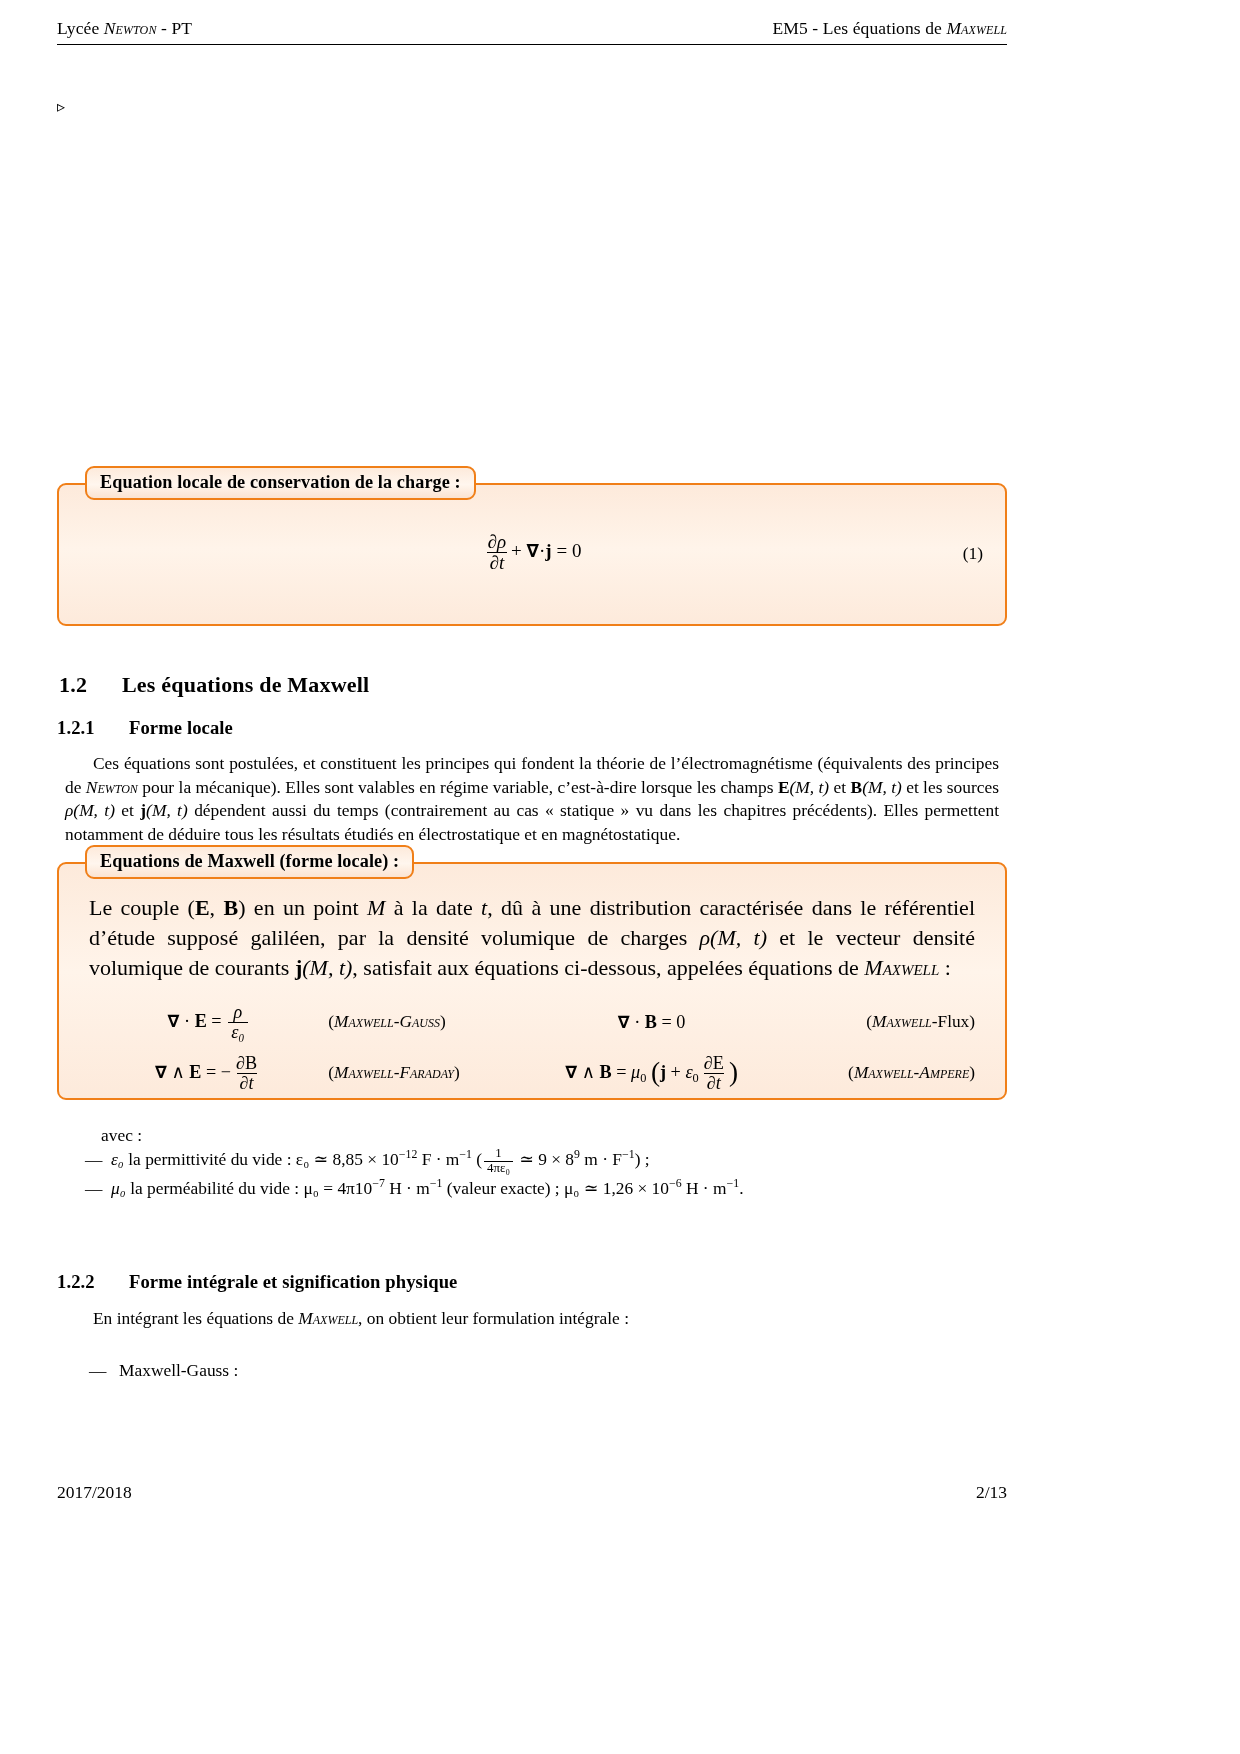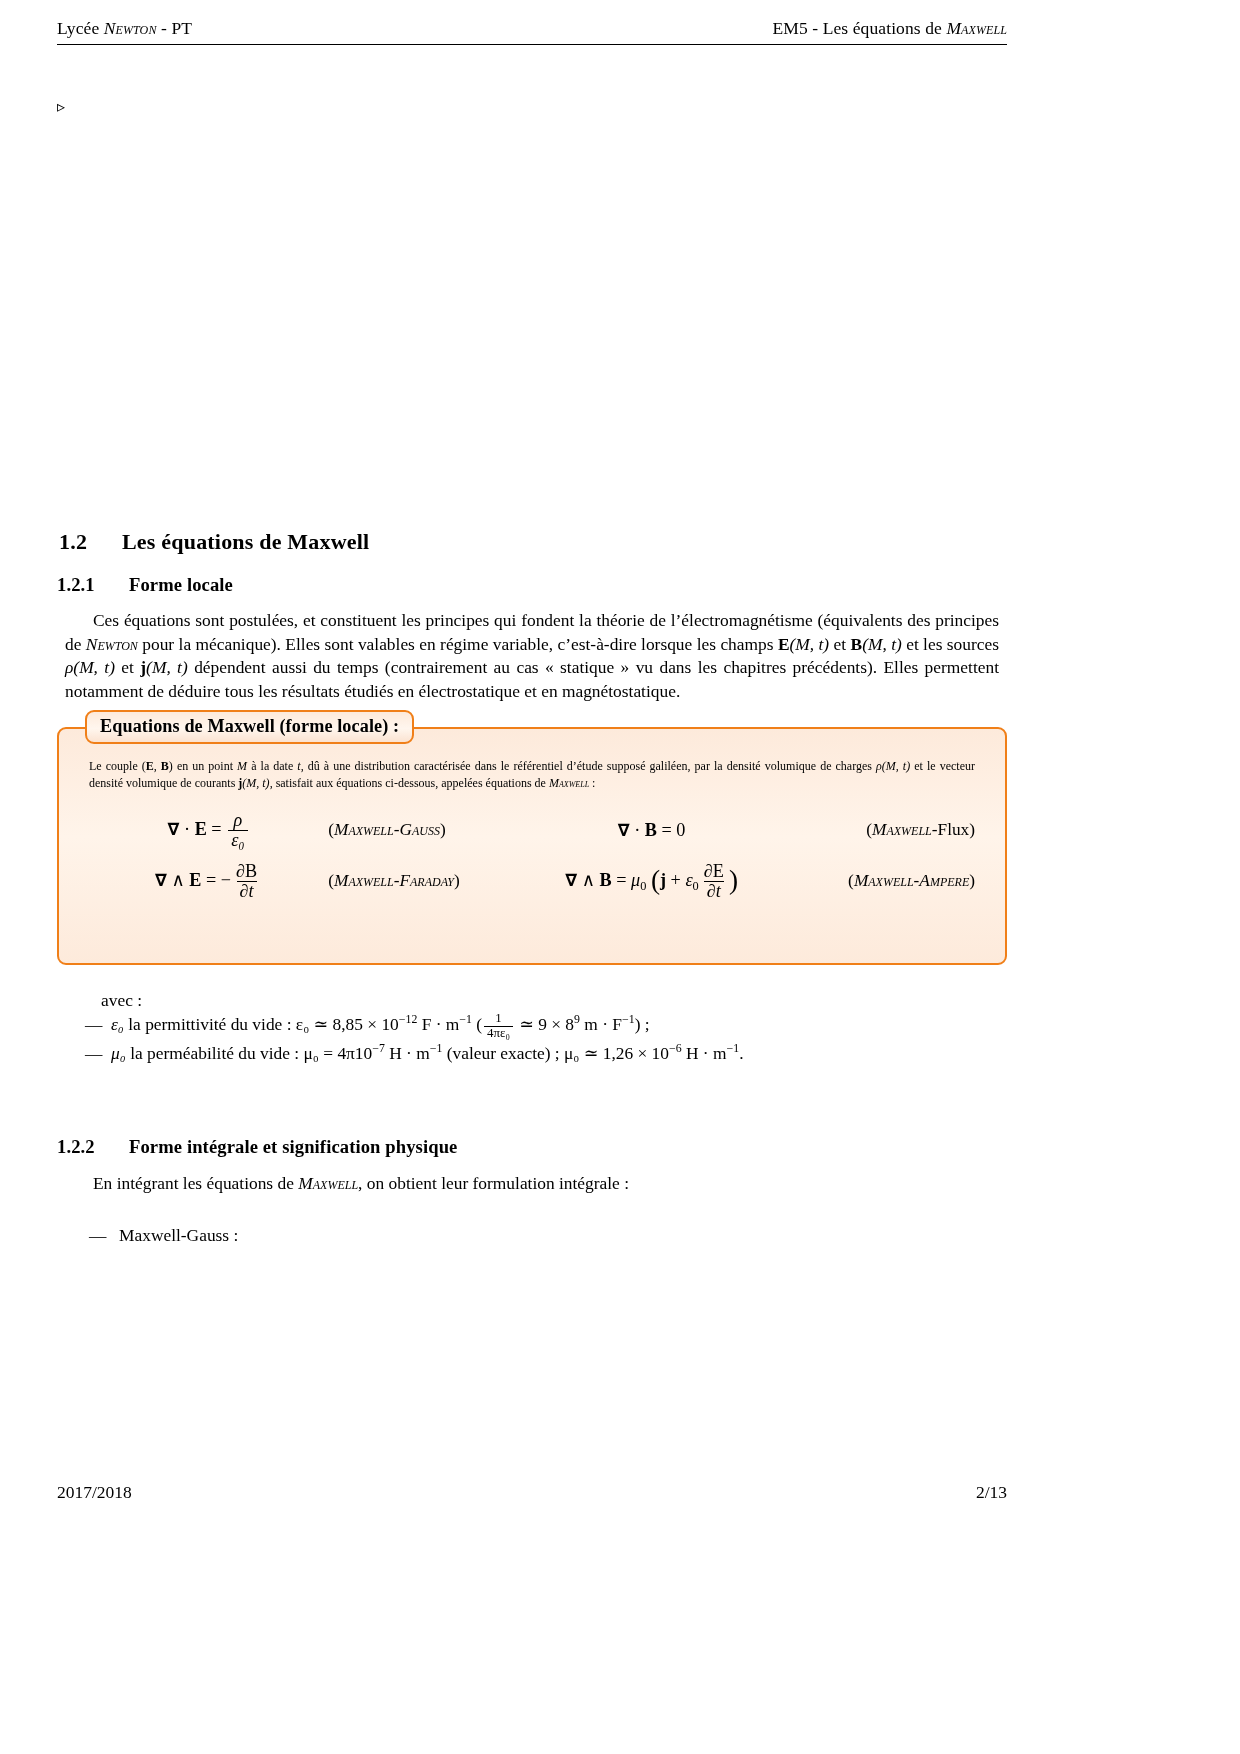--- a/index.html
+++ b/index.html
@@ -103,21 +103,21 @@
     background: linear-gradient(180deg, #fdeadb 0%, #fff6ee 55%, #fbe3d1 100%);
     border: 2.6px solid #f07f18;
     border-radius: 9px;
     padding: 4px 13px 5px 13px;
     font-weight: bold;
     font-size: 18.2px;
     white-space: nowrap;
     letter-spacing: 0.1px;
   }
   .tcb-body {
-    font-size: 12px;
+    font-size: 22px;
     line-height: 1.36;
     text-align: justify;
   }
 
   
   #box-charge {
     margin-top: 0;
     height: 143px;
   }
   #box-charge .eqwrap {
@@ -204,28 +204,38 @@
   <div class="content">
 
     <div class="runhead">
       <div class="left"><span>Lycée </span><span class="sc">Newton</span><span> - PT</span></div>
       <div class="right"><span>EM5 - Les équations de </span><span class="sc">Maxwell</span></div>
     </div>
     <div class="rule-head"></div>
 
     <div class="spacer-top"></div>
 
+    <div class="tcb" id="box-charge">
+      <div class="tcb-title">Equation locale de conservation de la charge :</div>
+      <div class="eqwrap">
+        <div class="eq"><span class="frac">
+              <span class="nu mi">∂ρ</span>
+              <span class="de mi">∂t</span>
+            </span><span>+</span>&nbsp;<span class="nabla">∇</span><span>·</span><span class="mb">j</span>&nbsp;<span>= 0</span></div>
+        <div class="eqno">(1)</div>
+      </div>
+    </div>
 
     <div class="h2" style="margin-top:46px;"><span class="num">1.2</span><span>Les équations de Maxwell</span></div>
 
     <div class="h3" style="margin-top:19px;"><span class="num">1.2.1</span><span>Forme locale</span></div>
 
     <p class="para indent" style="margin-top:13px;"><span>Ces équations sont postulées, et constituent les principes qui fondent la théorie de l’électromagnétisme (équivalents des principes de </span><span class="sc">Newton</span><span> pour la mécanique). Elles sont valables en régime variable, c’est-à-dire lorsque les champs </span><span class="mb">E</span><span class="mi">(M, t)</span><span> et </span><span class="mb">B</span><span class="mi">(M, t)</span><span> et les sources </span><span class="mi">ρ(M, t)</span><span> et </span><span class="mb">j</span><span class="mi">(M, t)</span><span> dépendent aussi du temps (contrairement au cas « statique » vu dans les chapitres précédents). Elles permettent notamment de déduire tous les résultats étudiés en électrostatique et en magnétostatique.</span></p>
 
-    <div class="tcb" id="box-maxwell" style="margin-top:24px;">
+    <div class="tcb" id="box-maxwell" style="margin-top:16px;">
       <div class="tcb-title">Equations de Maxwell (forme locale) :</div>
 
       <div class="tcb-body"><span>Le couple (</span><span class="mb">E</span><span>, </span><span class="mb">B</span><span>) en un point </span><span class="mi">M</span><span> à la date </span><span class="mi">t</span><span>, dû à une distribution caractérisée dans le référentiel d’étude supposé galiléen, par la densité volumique de charges </span><span class="mi">ρ(M, t)</span><span> et le vecteur densité volumique de courants </span><span class="mb">j</span><span class="mi">(M, t)</span><span>, satisfait aux équations ci-dessous, appelées équations de </span><span class="sc">Maxwell</span><span> :</span></div>
 
       <table class="mxgrid">
         <tbody>
             <tr>
           <td class="eqc"><span class="nabla">∇</span>&nbsp;·&nbsp;<span class="mb">E</span>&nbsp;=&nbsp;<span class="frac">
                   <span class="nu mi">ρ</span>
                   <span class="de mi">ε₀</span>

